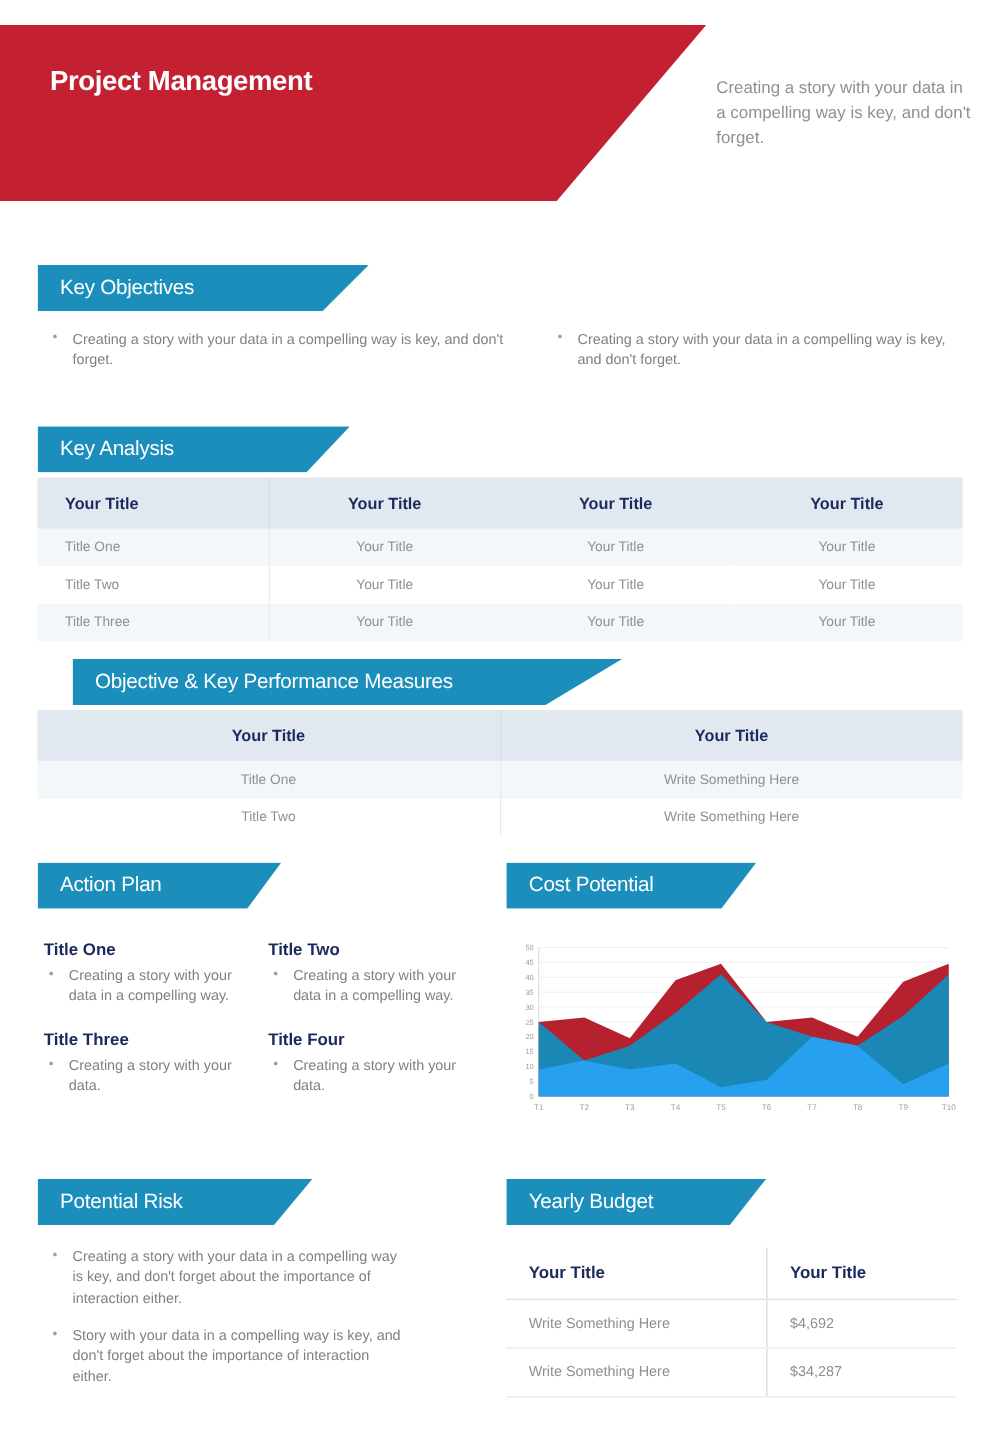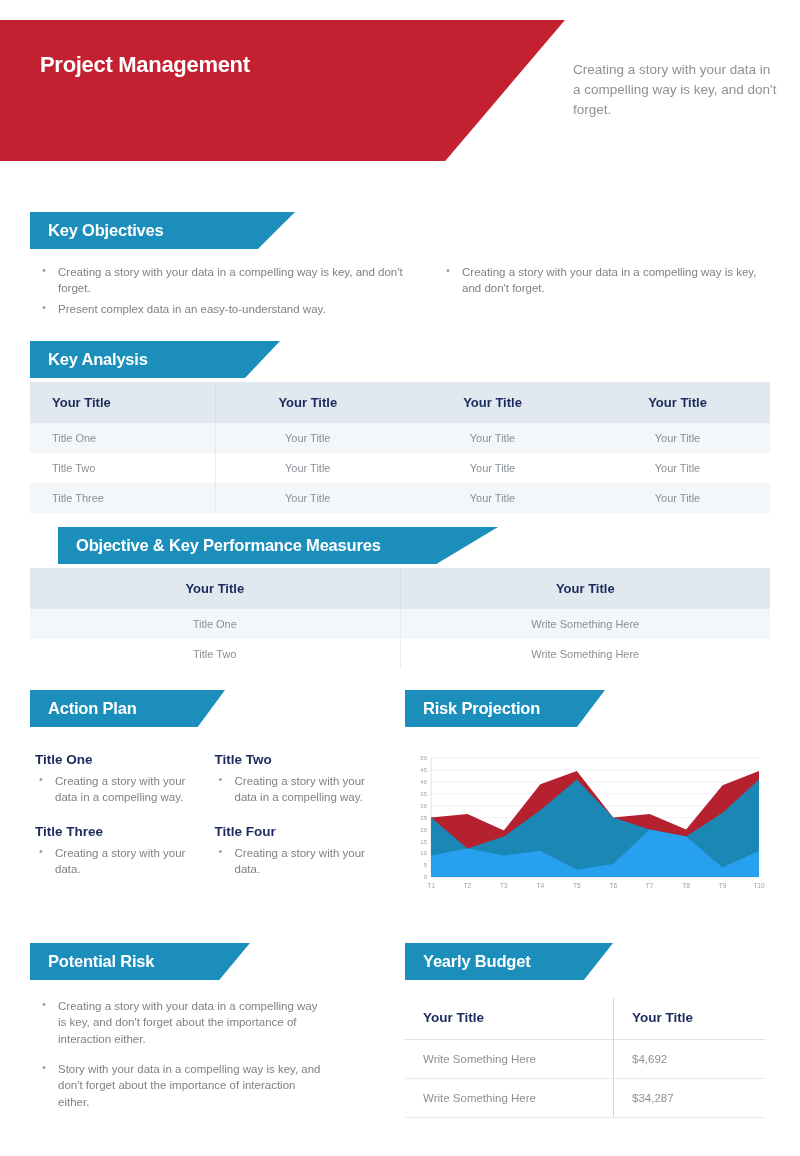--- a/index.html
+++ b/index.html
@@ -50,21 +50,21 @@
     color: #8d9196;
   }
 
   
   .banner {
     position: absolute;
     height: 37px;
     background: #1b8ebc;
     color: #ffffff;
     font-size: 16.5px;
-    font-weight: bold;
+    font-weight: normal;
     display: flex;
     align-items: center;
     padding-left: 18px;
     box-sizing: border-box;
     letter-spacing: -0.2px;
   }
   .banner.skew {
     clip-path: polygon(0 0, 100% 0, 86% 100%, 0 100%);
   }
 
@@ -171,21 +171,20 @@
     <span class="line">Project Management</span>
   </div>
   <div class="header-intro">Creating a story with your data in a compelling way is key, and don't forget.</div>
 </div>
 
 <div class="section" style="left:30px; top:212px; width:740px;">
   <div class="banner skew" style="width:265px;">Key Objectives</div>
   <div style="position:absolute; left:8px; top:52px; width:375px;">
     <ul class="bullets">
       <li>Creating a story with your data in a compelling way is key, and don't forget.</li>
-      <li>Present complex data in an easy-to-understand way.</li>
     </ul>
   </div>
   <div style="position:absolute; left:412px; top:52px; width:330px;">
     <ul class="bullets">
       <li>Creating a story with your data in a compelling way is key, and don't forget.</li>
     </ul>
   </div>
 </div>
 
 <div class="section" style="left:30px; top:341px; width:740px;">
@@ -274,21 +273,21 @@
         <div class="ap-title">Title Four</div>
         <ul class="bullets">
             <li>Creating a story with your data.</li>
           </ul>
       </div>
     </div>
   </div>
 </div>
 
 <div class="section" style="left:405px; top:690px; width:365px;">
-  <div class="banner skew" style="width:200px;">Risk Projection</div>
+  <div class="banner skew" style="width:200px;">Cost Potential</div>
   <div class="chart-wrap" style="left:0; top:62px; width:360px; height:145px;">
     <svg class="chart-svg" id="cost-chart" width="360" height="145" viewBox="0 0 360 145">
         <line x1="26" y1="125" x2="354" y2="125" stroke="#e9edf0" stroke-width="0.7"></line>
         <text x="22" y="127.2" text-anchor="end" class="tick-label">0</text>
         <line x1="26" y1="113.10000000000001" x2="354" y2="113.10000000000001" stroke="#e9edf0" stroke-width="0.7"></line>
         <text x="22" y="115.30000000000001" text-anchor="end" class="tick-label">5</text>
         <line x1="26" y1="101.2" x2="354" y2="101.2" stroke="#e9edf0" stroke-width="0.7"></line>
         <text x="22" y="103.4" text-anchor="end" class="tick-label">10</text>
         <line x1="26" y1="89.3" x2="354" y2="89.3" stroke="#e9edf0" stroke-width="0.7"></line>
         <text x="22" y="91.5" text-anchor="end" class="tick-label">15</text>

